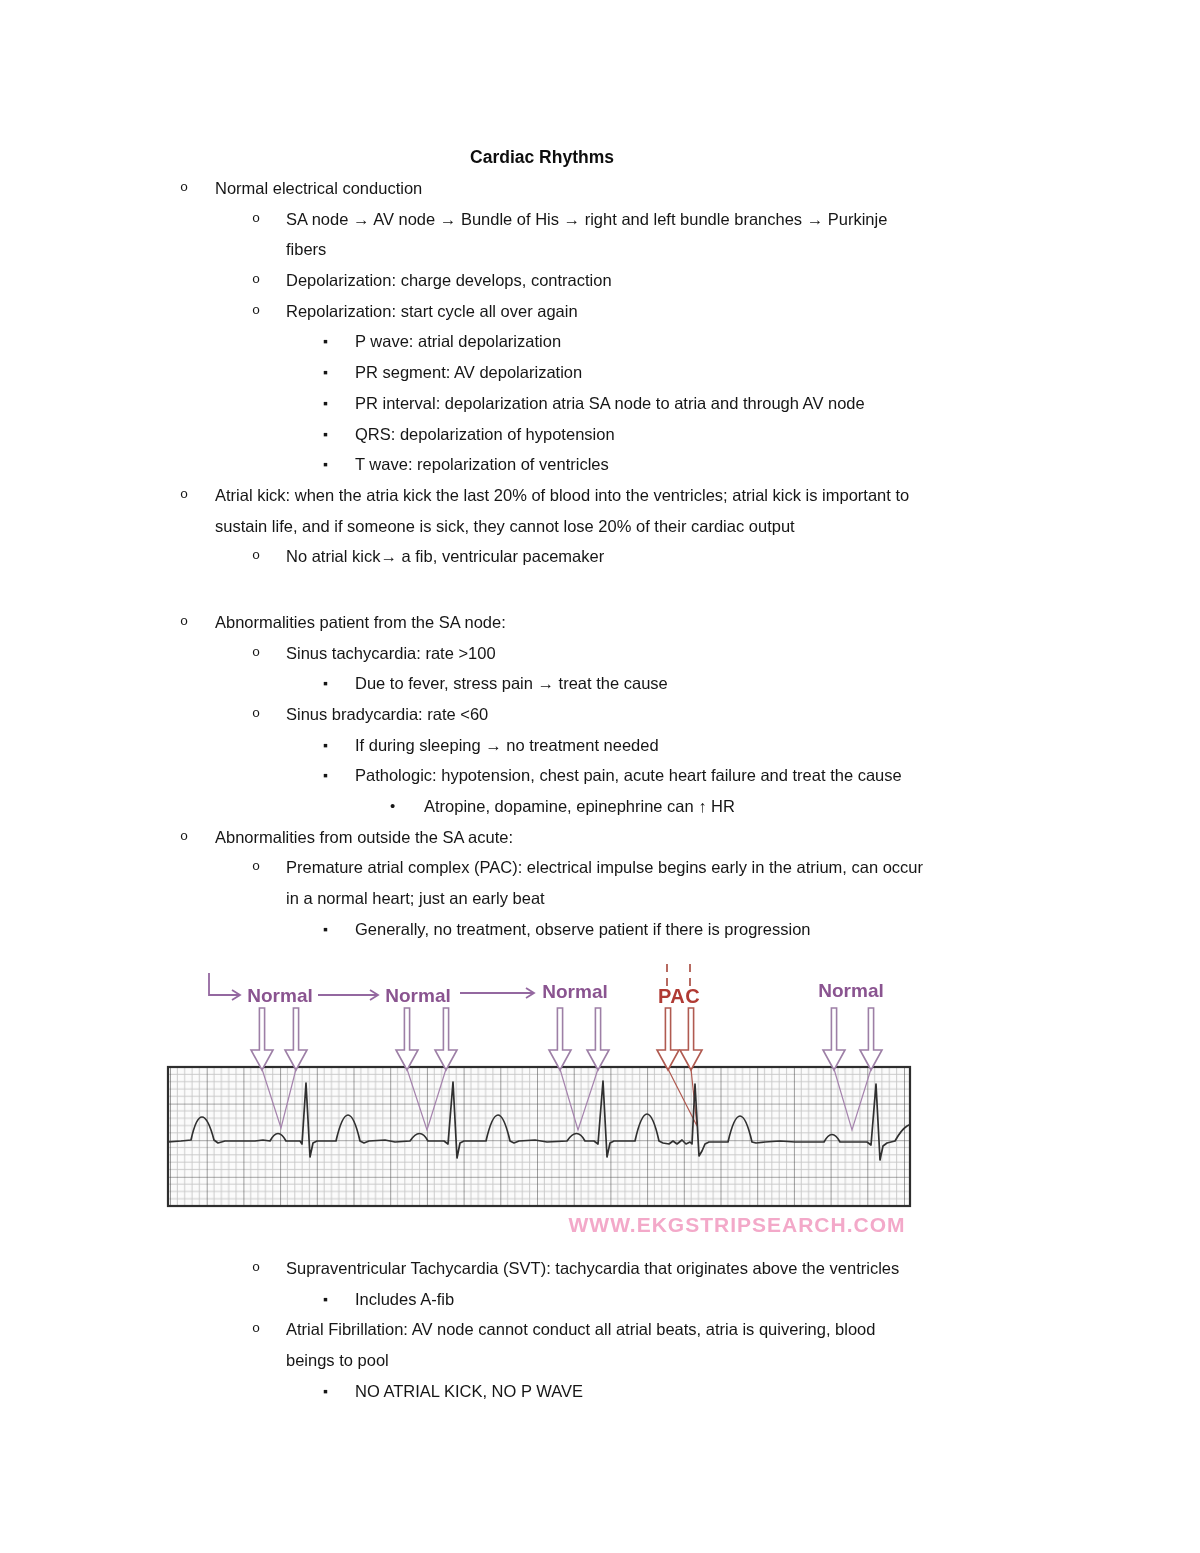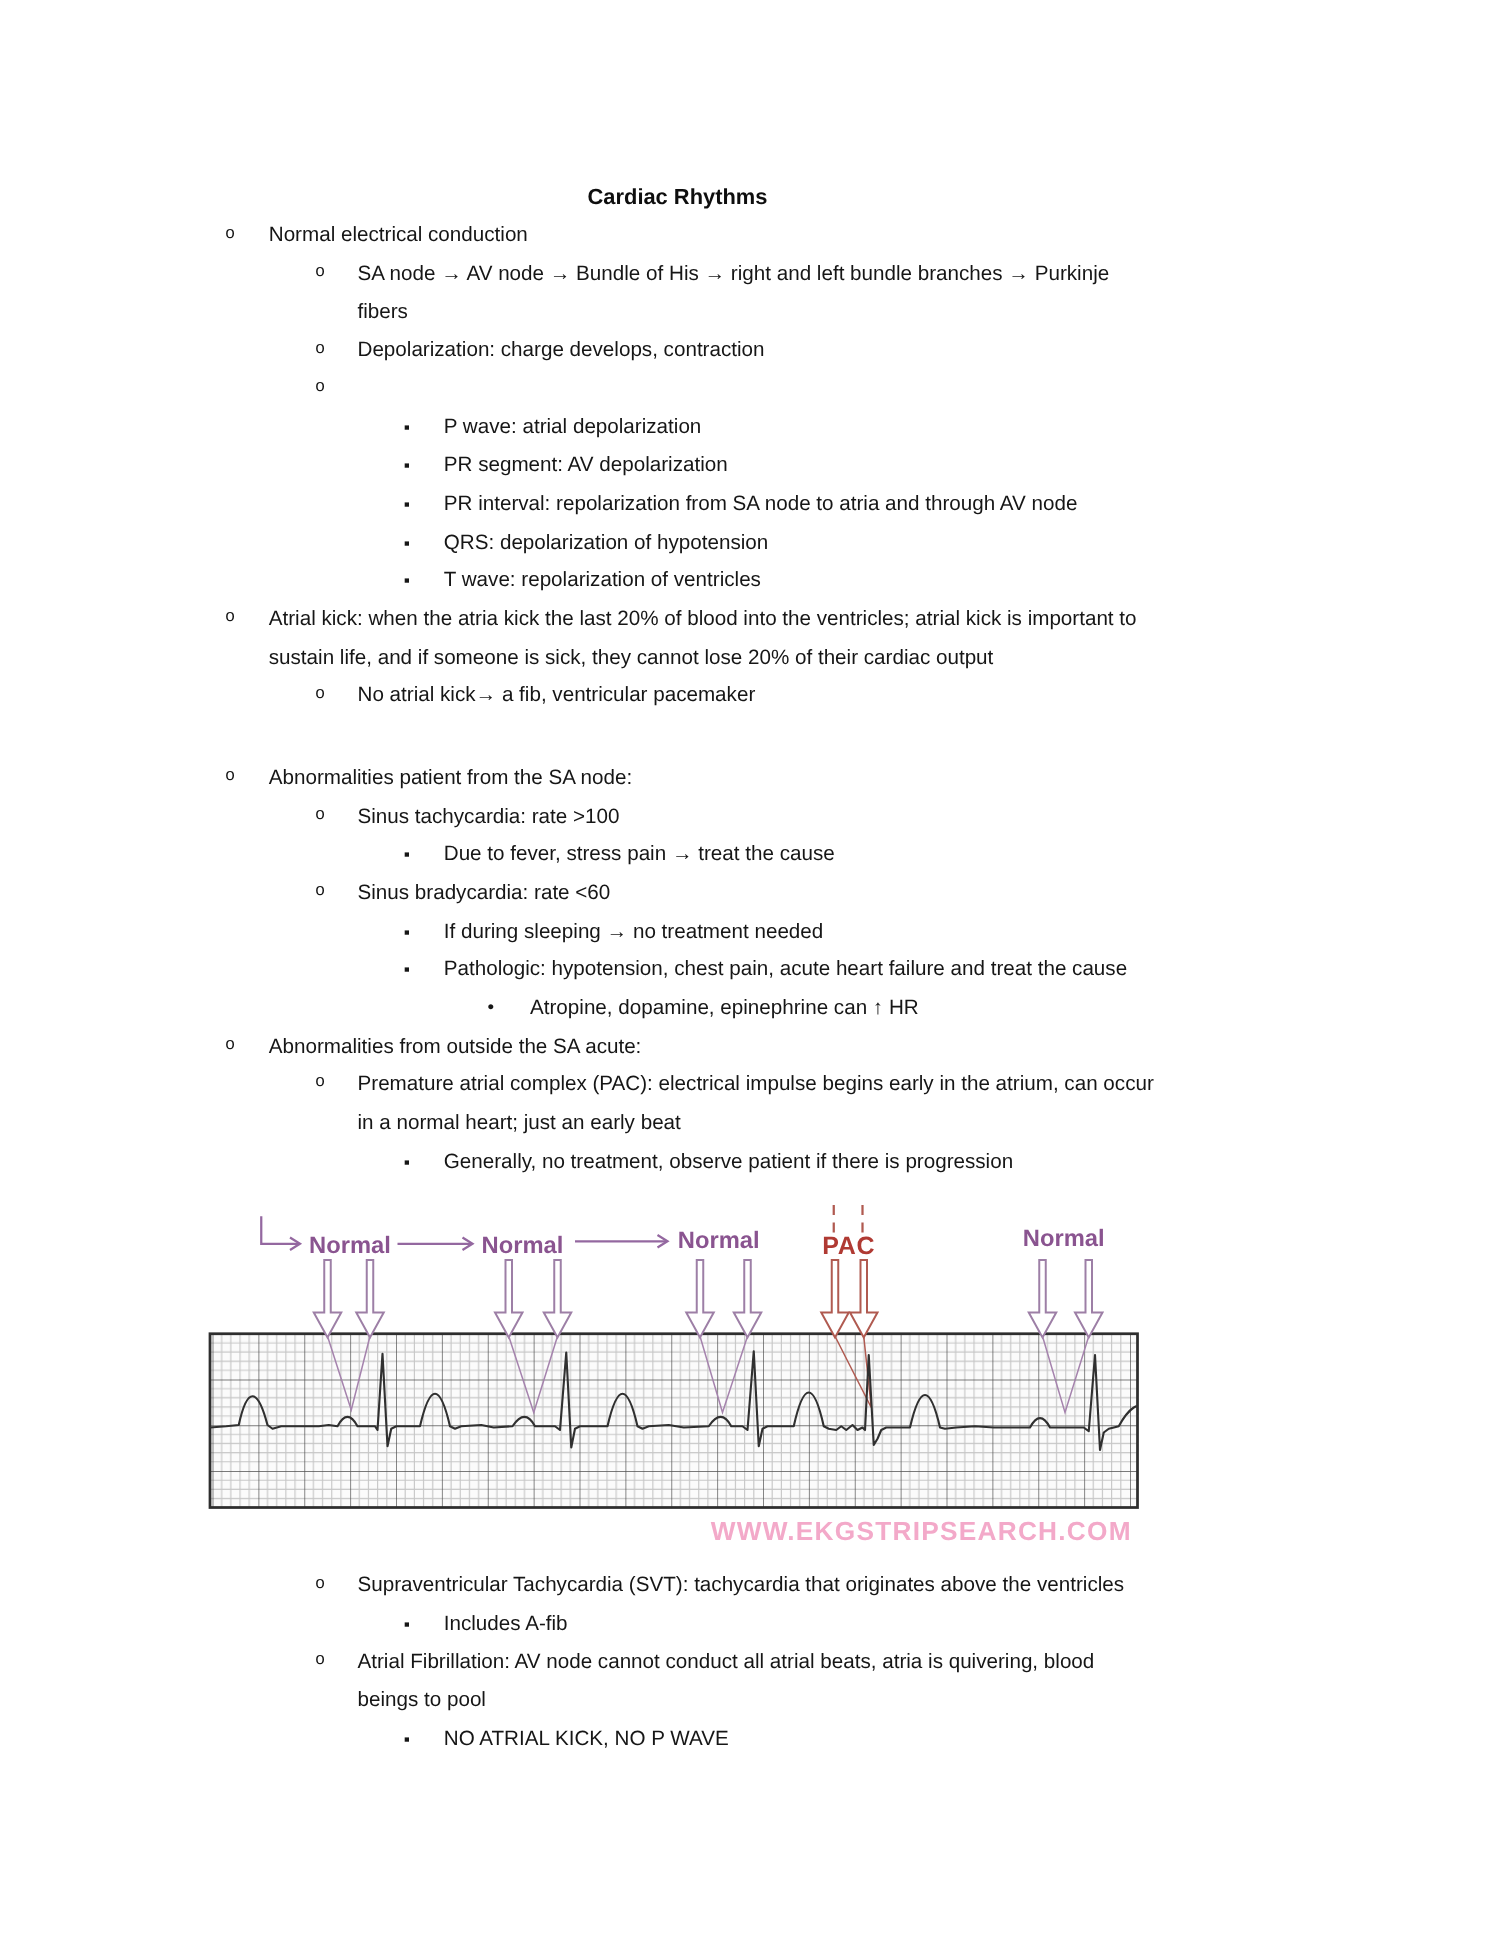--- a/index.html
+++ b/index.html
@@ -51,32 +51,33 @@
         <div class="line lvl2">
     <span class="bullet"></span>
     <span class="txt">fibers</span>
   </div>
         <div class="line lvl2">
     <span class="bullet bo">o</span>
     <span class="txt">Depolarization: charge develops, contraction</span>
   </div>
         <div class="line lvl2">
     <span class="bullet bo">o</span>
+    <span class="txt">Repolarization: start cycle all over again</span>
   </div>
         <div class="line lvl3">
     <span class="bullet bs">▪</span>
     <span class="txt">P wave: atrial depolarization</span>
   </div>
         <div class="line lvl3">
     <span class="bullet bs">▪</span>
     <span class="txt">PR segment: AV depolarization</span>
   </div>
         <div class="line lvl3">
     <span class="bullet bs">▪</span>
-    <span class="txt">PR interval: repolarization from SA node to atria and through AV node</span>
+    <span class="txt">PR interval: depolarization atria SA node to atria and through AV node</span>
   </div>
         <div class="line lvl3">
     <span class="bullet bs">▪</span>
     <span class="txt">QRS: depolarization of hypotension</span>
   </div>
         <div class="line lvl3">
     <span class="bullet bs">▪</span>
     <span class="txt">T wave: repolarization of ventricles</span>
   </div>
         <div class="line lvl1">

